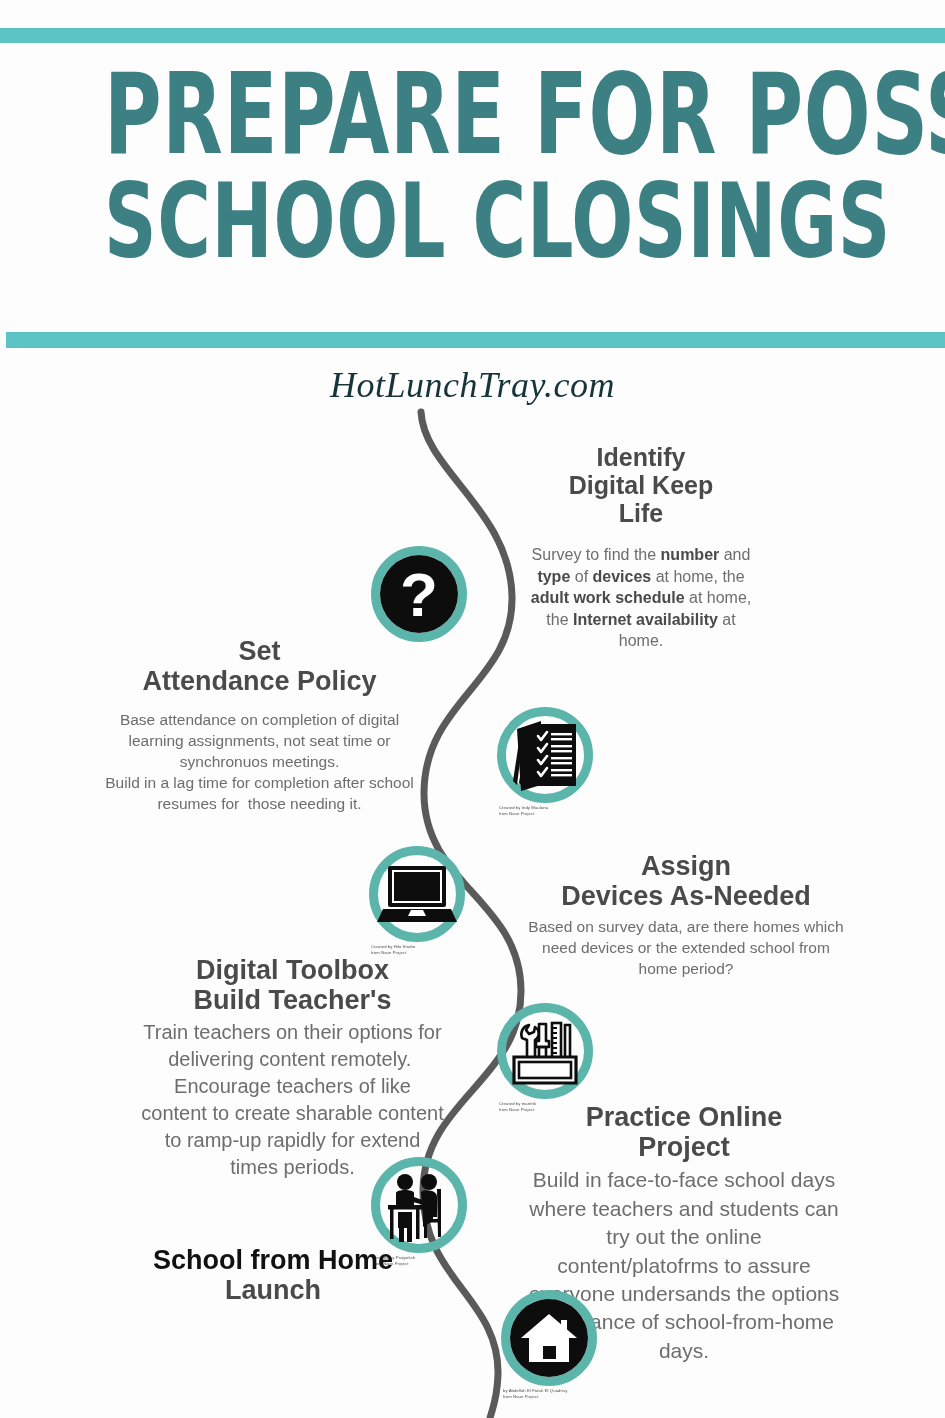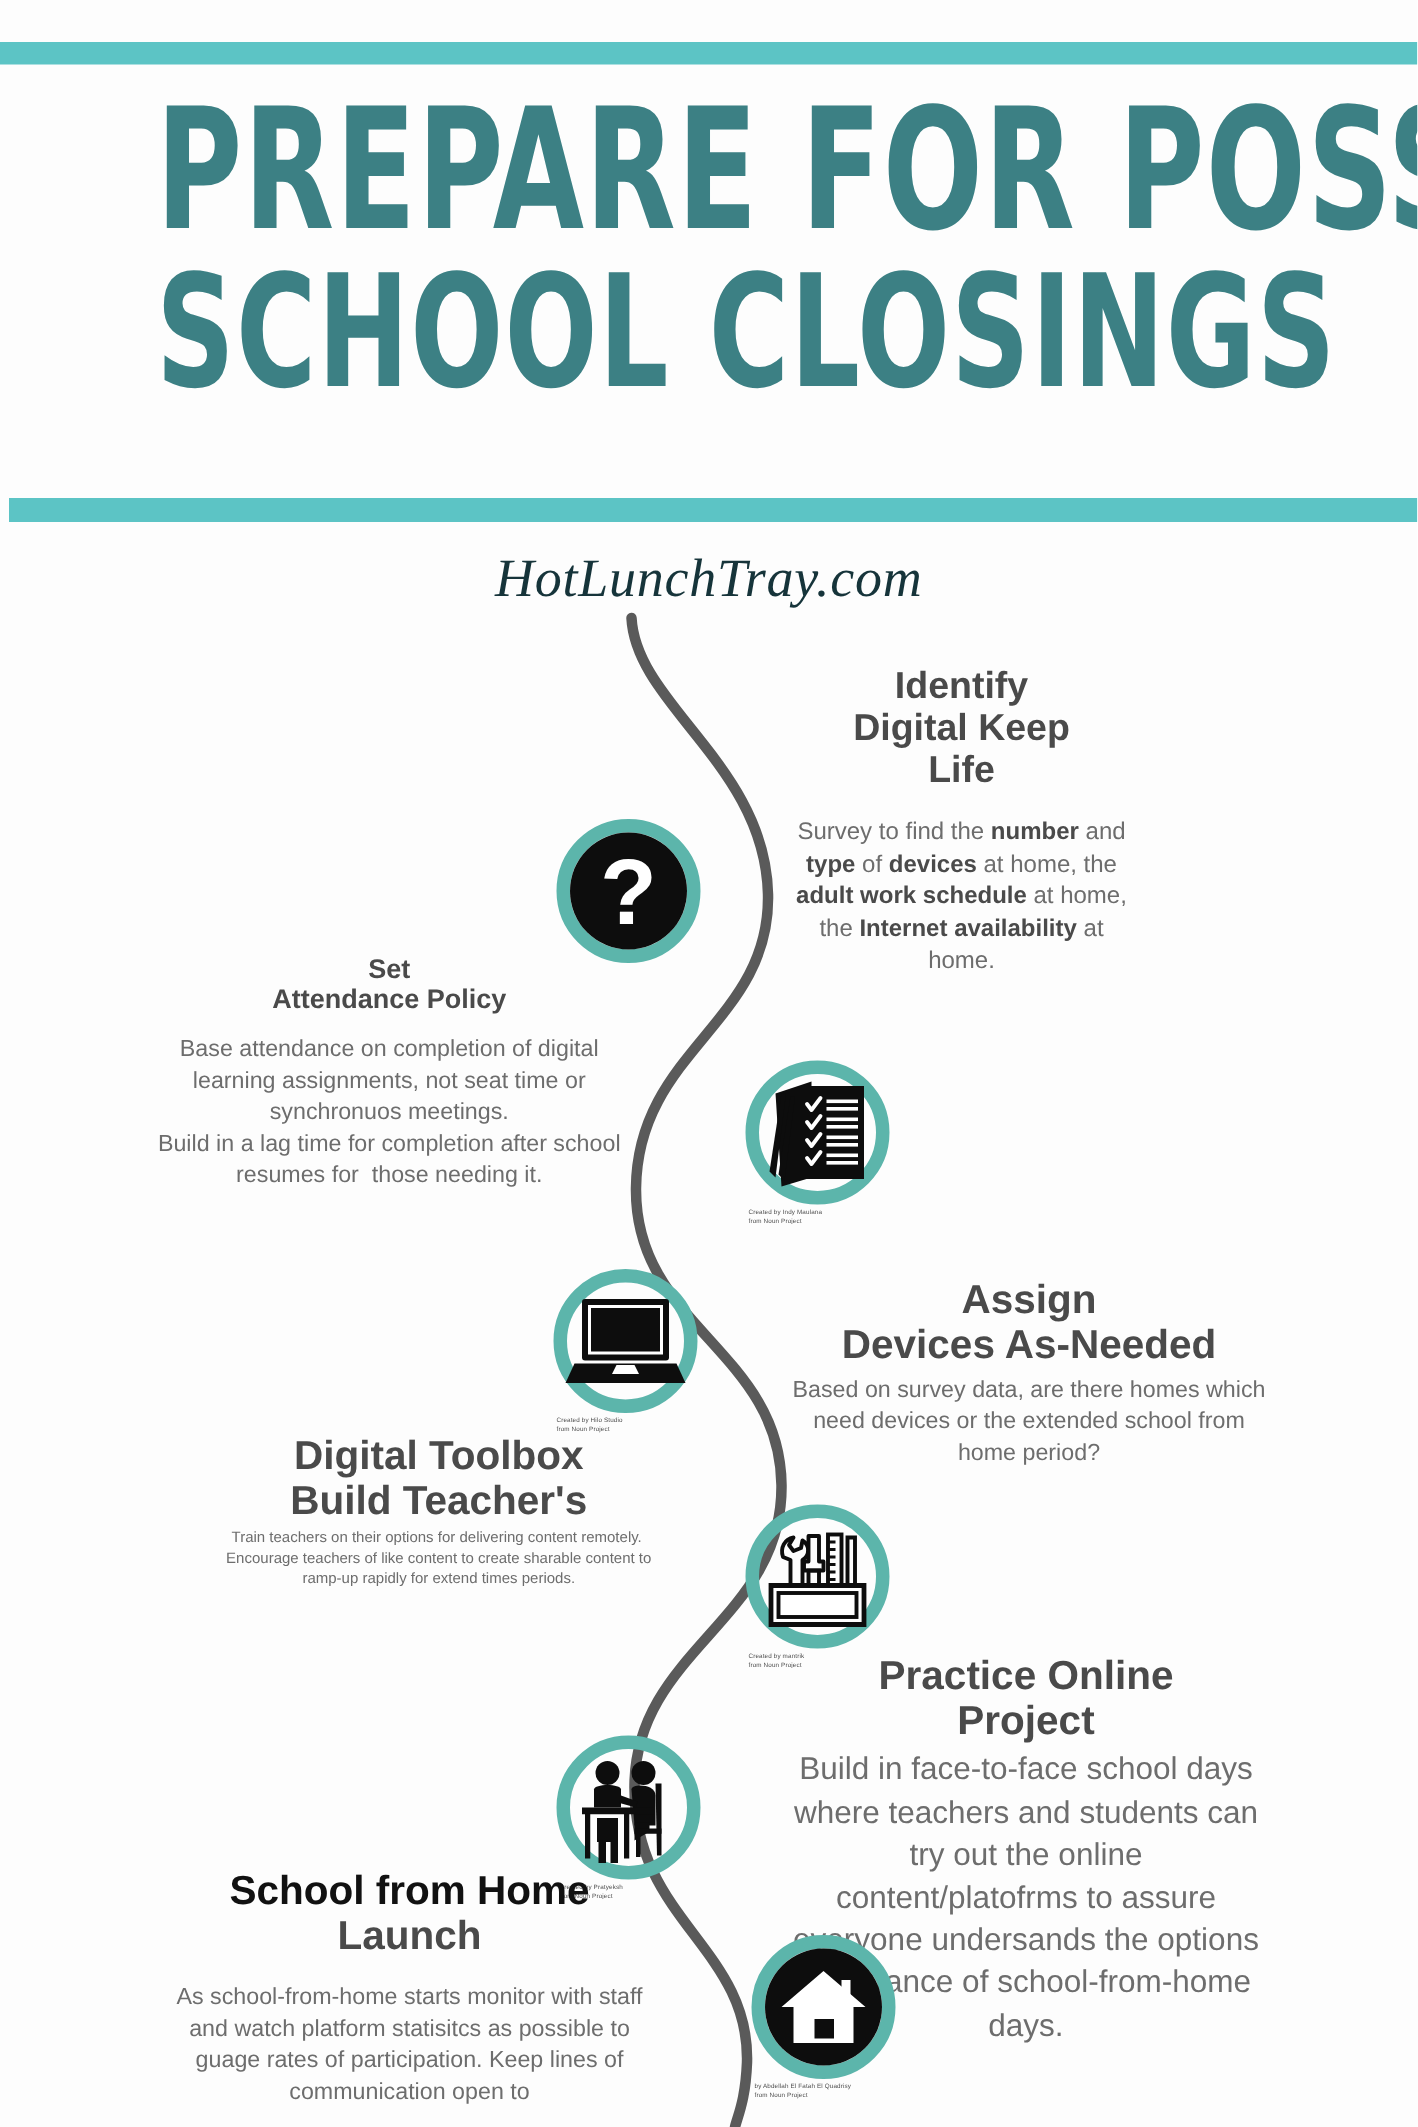--- a/index.html
+++ b/index.html
@@ -198,21 +198,21 @@
 
   <div class="badge" style="left:371px; top:546px;">
     <div class="ring"></div>
     <div class="disc"></div>
     <svg width="96" height="96" viewBox="0 0 96 96">
       <text x="48" y="70" text-anchor="middle" font-family="Liberation Sans, sans-serif" font-size="62" font-weight="700" fill="#ffffff">?</text>
     </svg>
   </div>
 
   <div class="step-text" style="left:97px; top:636px; width:325px;">
-    <div class="step-heading" style="font-size:18px;text-align:center;">
+    <div class="step-heading" style="font-size:27px;text-align:center;">
       <span class="ln">Set</span>
       <span class="ln">Attendance Policy</span>
     </div>
     <div class="step-body" style="font-size:15.5px; margin-top:14px;">Base attendance on completion of digital learning assignments, not seat time or synchronuos meetings.<br>Build in a lag time for completion after school resumes for&nbsp; those needing it.</div>
   </div>
 
   <div class="badge" style="left:497px; top:707px;">
     <div class="ring"></div>
     <svg width="96" height="96" viewBox="0 0 96 96">
 
@@ -267,21 +267,21 @@
       <span>Created by Hilo Studio</span>
       <span>from Noun Project</span>
     </div>
   </div>
 
   <div class="step-text" style="left:140px; top:955px; width:305px;">
     <div class="step-heading" style="font-size:27px;">
       <span class="ln">Digital Toolbox</span>
       <span class="ln">Build Teacher's</span>
     </div>
-    <div class="step-body" style="font-size:10px; margin-top:4px;">Train teachers on their options for delivering content remotely.&nbsp; Encourage teachers of like content to create sharable content to ramp-up rapidly for extend times periods.</div>
+    <div class="step-body" style="font-size:20px; margin-top:4px;">Train teachers on their options for delivering content remotely.&nbsp; Encourage teachers of like content to create sharable content to ramp-up rapidly for extend times periods.</div>
   </div>
 
   <div class="badge" style="left:497px; top:1003px;">
     <div class="ring"></div>
     <svg width="96" height="96" viewBox="0 0 96 96">
 
       <path d="M25 35 C23 29, 26 23, 32 22 L29 27 L32 31 L37 29 L38 24 C43 27, 43 34, 38 37 L38 56 L30 56 L30 37 Z" fill="none" stroke="#0d0d0d" stroke-width="2.6" stroke-linejoin="round"></path>
 
       <path d="M42 21 L49 21 L49 38 L52 38 L52 44 L39 44 L39 38 L42 38 Z" fill="none" stroke="#0d0d0d" stroke-width="2.6" stroke-linejoin="round"></path>
       <rect x="42" y="44" width="7" height="12" fill="none" stroke="#0d0d0d" stroke-width="2.6"></rect>
@@ -343,21 +343,20 @@
       <span>Created by Pratyeksh</span>
       <span>from Noun Project</span>
     </div>
   </div>
 
   <div class="step-text" style="left:113px; top:1245px; width:320px;">
     <div class="step-heading dark" style="font-size:27px;">
       <span class="ln strong">School from Home</span>
       <span class="ln">Launch</span>
     </div>
-    <div class="step-body" style="font-size:15.5px; margin-top:17px;">As school-from-home starts monitor with staff and watch platform statisitcs as possible to guage rates of participation. Keep lines of communication open to</div>
   </div>
 
   <div class="badge" style="left:501px; top:1290px;">
     <div class="ring"></div>
     <div class="disc"></div>
     <svg width="96" height="96" viewBox="0 0 96 96">
       <path d="M48 24 L76 48 L68 48 L68 72 L28 72 L28 48 L20 48 Z" fill="#ffffff"></path>
       <rect x="60" y="30" width="6" height="12" fill="#ffffff"></rect>
       <rect x="42" y="56" width="13" height="13" fill="#0d0d0d"></rect>
     </svg>

